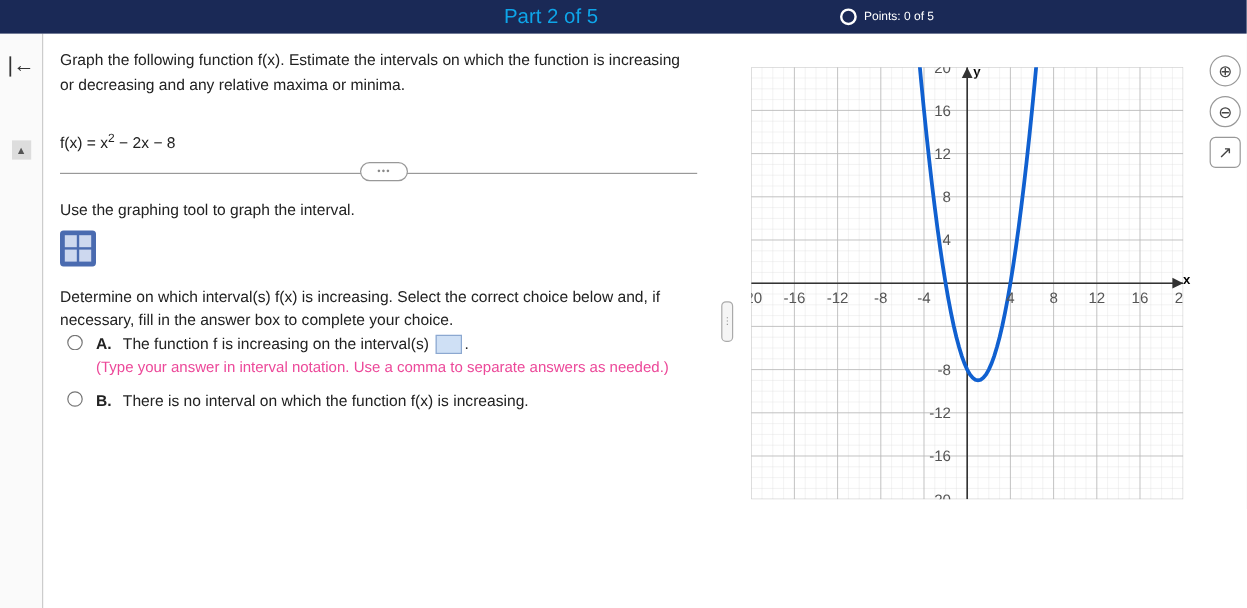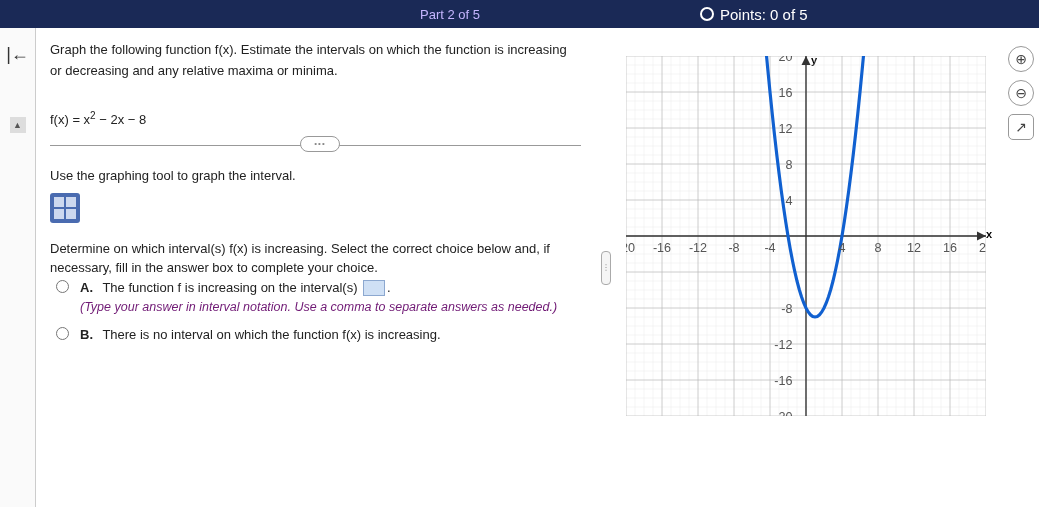--- a/index.html
+++ b/index.html
@@ -1,19 +1,19 @@
 <!DOCTYPE html>
 <html><head>
 <meta charset="utf-8">
 <style>
 * { box-sizing: border-box; margin: 0; padding: 0; }
 body { font-family: Arial, sans-serif; font-size: 13px; background: #f0f0f0; overflow: hidden; width: 1039px; height: 507px; }
 .top-bar { background: #1a2956; color: #fff; height: 28px; display: flex; align-items: center; position: relative; }
-.part-label { position: absolute; left: 420px; color: #c4b5fd; font-size: 13px; }
-.points-label { position: absolute; left: 700px; display: flex; align-items: center; gap: 6px; font-size: 15px; }
+.part-label { position: absolute; left: 420px; color: #0ea5e9; font-size: 17px; }
+.points-label { position: absolute; left: 700px; display: flex; align-items: center; gap: 6px; font-size: 10px; }
 .points-label .circ { width: 14px; height: 14px; border: 2px solid #fff; border-radius: 50%; display: inline-block; }
 
 .main { display: flex; height: 479px; background: #fff; }
 .col-left { width: 36px; border-right: 1px solid #ccc; padding-top: 12px; display: flex; flex-direction: column; align-items: center; gap: 8px; background: #fafafa;}
 .back-arrow { font-size: 18px; color: #333; cursor: pointer; padding: 4px; }
 .scroll-up { width: 16px; height: 16px; background: #ddd; display:flex;align-items:center;justify-content:center;font-size:9px;color:#555;margin-top:40px;}
 .content { flex: 1; padding: 12px 18px 12px 14px; color: #222; overflow:hidden; position:relative;}
 .prompt-text { line-height: 1.6; margin-bottom: 28px; }
 .equation { margin: 6px 0 18px 0; font-family: Arial; }
 .equation sup { font-size: 10px; vertical-align: super; }
@@ -22,21 +22,21 @@
 .pill { position: absolute; left: 250px; top: -9px; width: 40px; height: 16px; border: 1px solid #999; border-radius: 8px; background: #fff; display:flex;align-items:center;justify-content:center;color:#888;font-size:8px;letter-spacing:1px;cursor:pointer;}
 .section-text { margin-bottom: 10px; }
 .graph-tool-btn { width: 30px; height: 30px; background: #4a6bb0; border-radius: 3px; margin: 6px 0 16px 0; position: relative; cursor:pointer; display:grid; grid-template-columns:1fr 1fr; grid-template-rows:1fr 1fr; gap:2px; padding:4px;}
 .graph-tool-btn span { background:#cdd8ef;}
 .choice-intro { margin-bottom: 0; line-height:1.5;}
 .choice { display: flex; align-items: flex-start; gap: 11px; margin-bottom: 8px; padding-left: 6px;}
 .choice input { margin-top: 2px; }
 .choice-label { flex:1; line-height:1.5;}
 .choice-label .letter { font-weight: bold; margin-right: 6px;}
 .answer-box { display:inline-block; width: 22px; height: 16px; background: #cfe0f5; border: 1px solid #8ca8d0; vertical-align: middle; margin: 0 2px;}
-.hint { color: #701a75; font-size: 12.5px; font-style: italic;}
+.hint { color: #ec4899; font-size: 12.5px;}
 
 .mid-gutter { width: 14px; background:#fff; display:flex; align-items:center; justify-content:center;}
 .mid-handle { width:10px; height:34px; border:1px solid #aaa; border-radius:4px; background:#f5f5f5; display:flex;align-items:center;justify-content:center;font-size:8px;color:#888;cursor:pointer;}
 
 .graph-panel { width: 390px; padding: 8px 4px 8px 0; position: relative; }
 .graph-wrap { position: relative; width: 360px; height: 360px; margin: 20px auto 0 auto;}
 .axis-label-y { position:absolute; left:185px; top:-2px; font-size:11px; font-weight:bold;}
 .axis-label-x { position:absolute; right:-6px; top:172px; font-size:11px; font-weight:bold;}
 
 .side-tools { width: 36px; padding-top: 18px; display:flex; flex-direction:column; align-items:center; gap:8px;}

